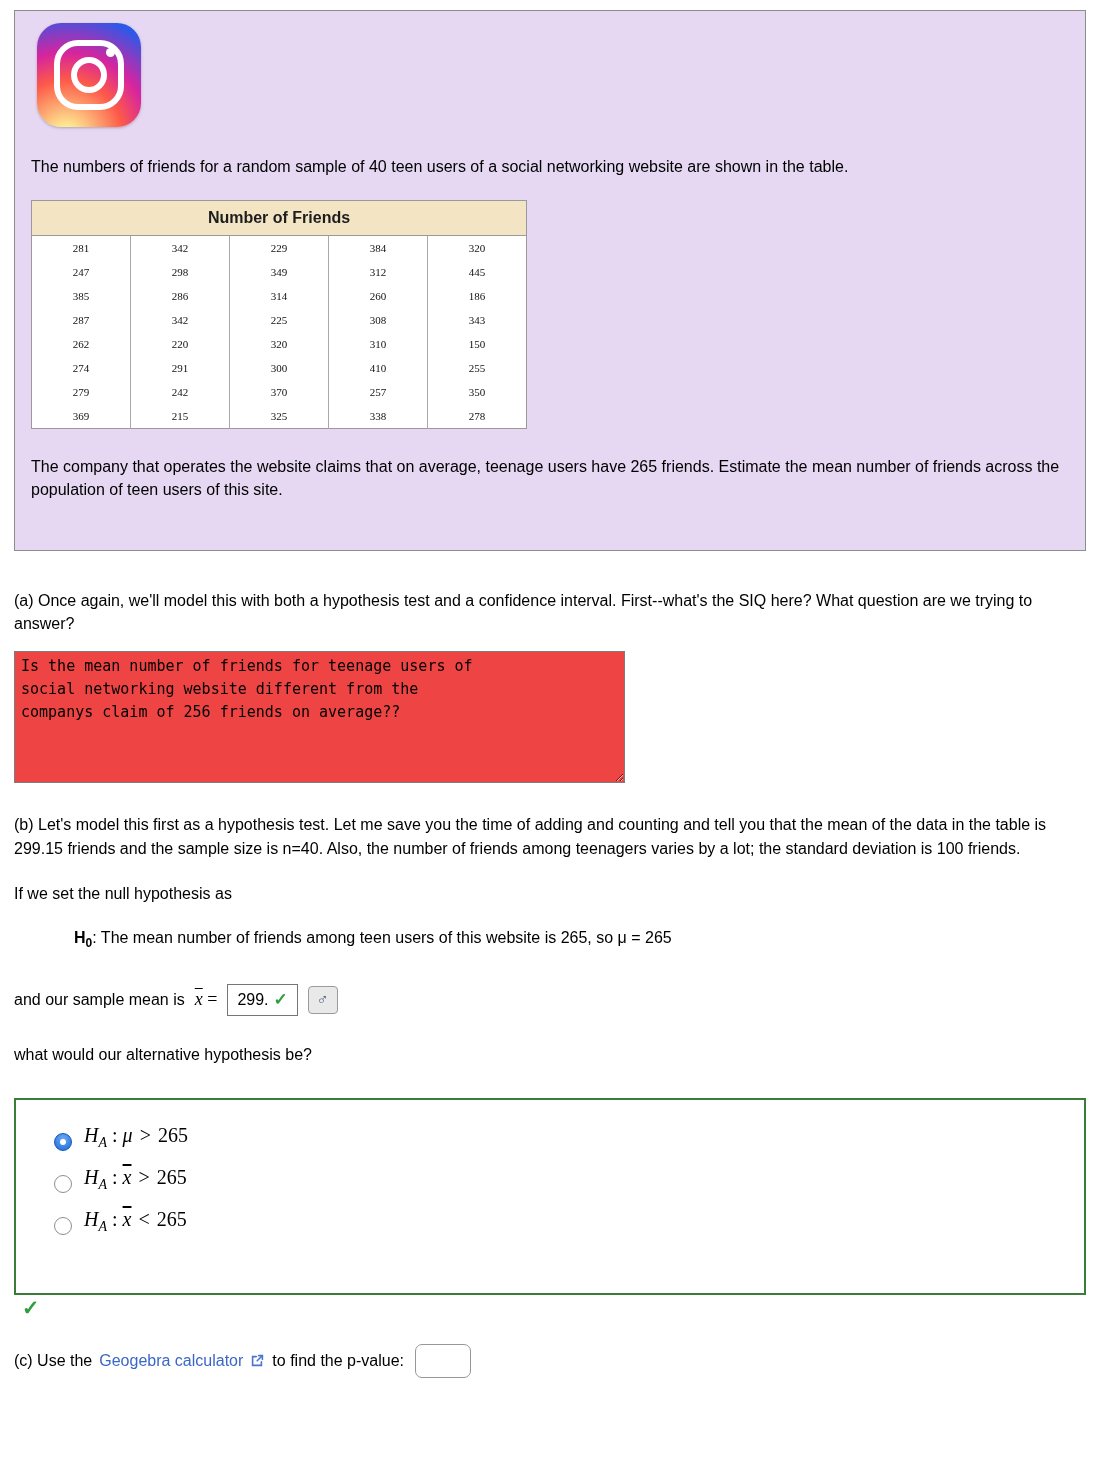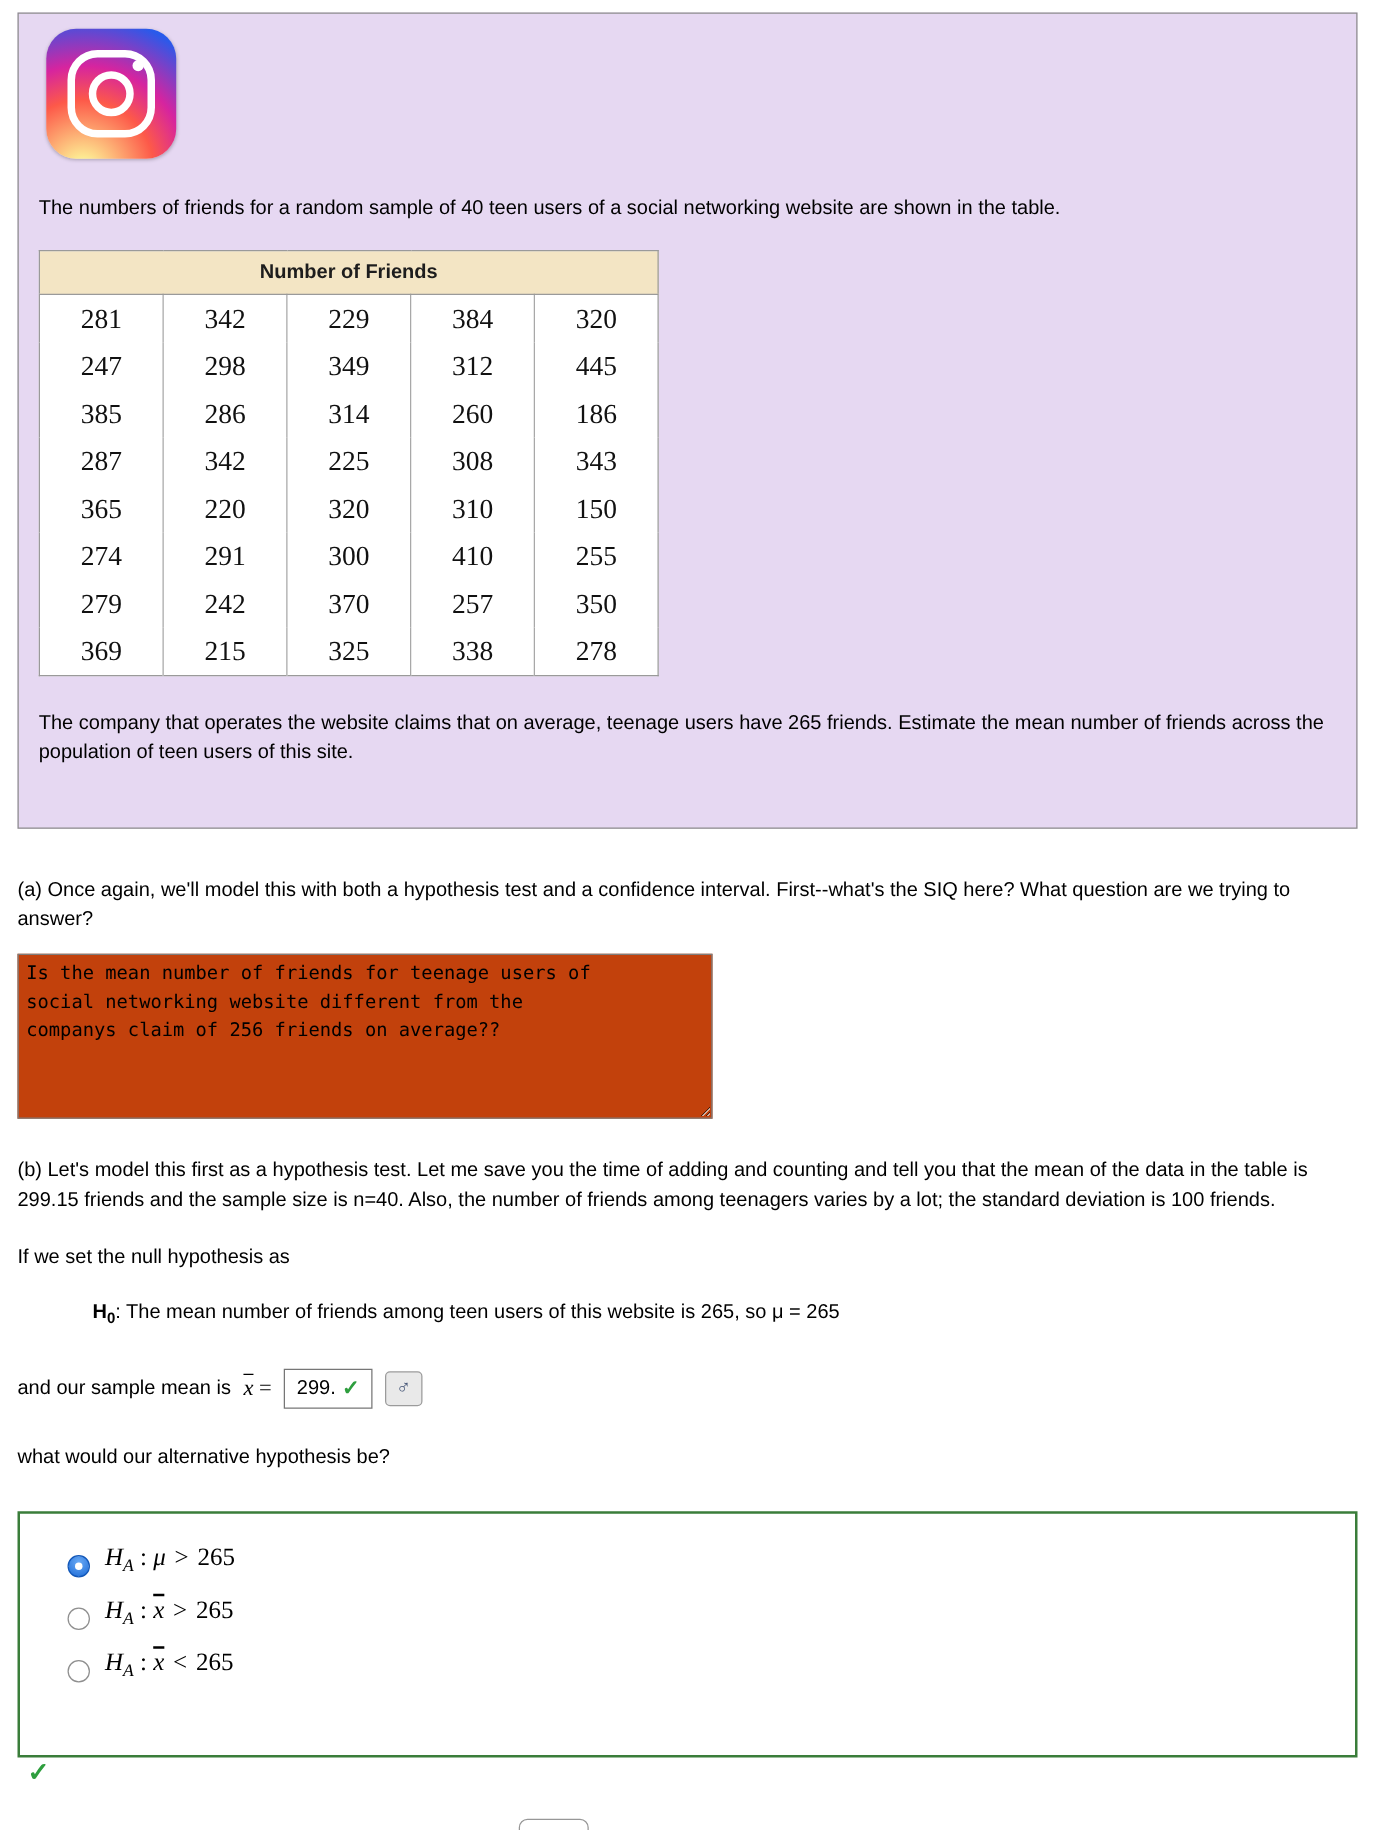--- a/index.html
+++ b/index.html
@@ -53,38 +53,38 @@
     color: #1d1d1d;
     padding: 8px 0;
     border-bottom: 1px solid #9a9a9a;
     margin-top: 20px;
   }
   .friends-table td {
     width: 99px;
     text-align: center;
     padding: 6px 0;
     font-family: "Liberation Serif", serif;
-    font-size: 22px;
+    font-size: 11px;
     color: #111;
   }
   .friends-table td + td { border-left: 1px solid #a8a8a8; }
 
   .claim { margin: 0 2px; line-height: 1.45; }
 
   
   .part-a-prompt { margin: 0 0 16px 0; line-height: 1.45; }
   .answer-textarea {
-    width: 556px; height: 132px;
+    width: 611px; height: 132px;
     border: 1px solid #7d7d7d;
     padding: 3px 6px;
     font-family: "DejaVu Sans Mono", "Liberation Mono", monospace;
     font-size: 15px;
     line-height: 1.55;
     resize: both;
-    background: #c2410c;
+    background: #ef4444;
     color: #000;
     display: block;
     margin-bottom: 30px;
   }
 
   
   .part-b-prompt { margin: 0 0 24px 0; line-height: 1.5; }
   .null-intro { margin: 0 0 24px 0; }
   .h0-line { margin: 12px 0 32px 60px; line-height: 1.4; }
   .h0-line b sub { font-size: 12px; }
@@ -213,21 +213,21 @@
             <td>186</td>
           </tr>
           <tr>
             <td>287</td>
             <td>342</td>
             <td>225</td>
             <td>308</td>
             <td>343</td>
           </tr>
           <tr>
-            <td>365</td>
+            <td>262</td>
             <td>220</td>
             <td>320</td>
             <td>310</td>
             <td>150</td>
           </tr>
           <tr>
             <td>274</td>
             <td>291</td>
             <td>300</td>
             <td>410</td>

